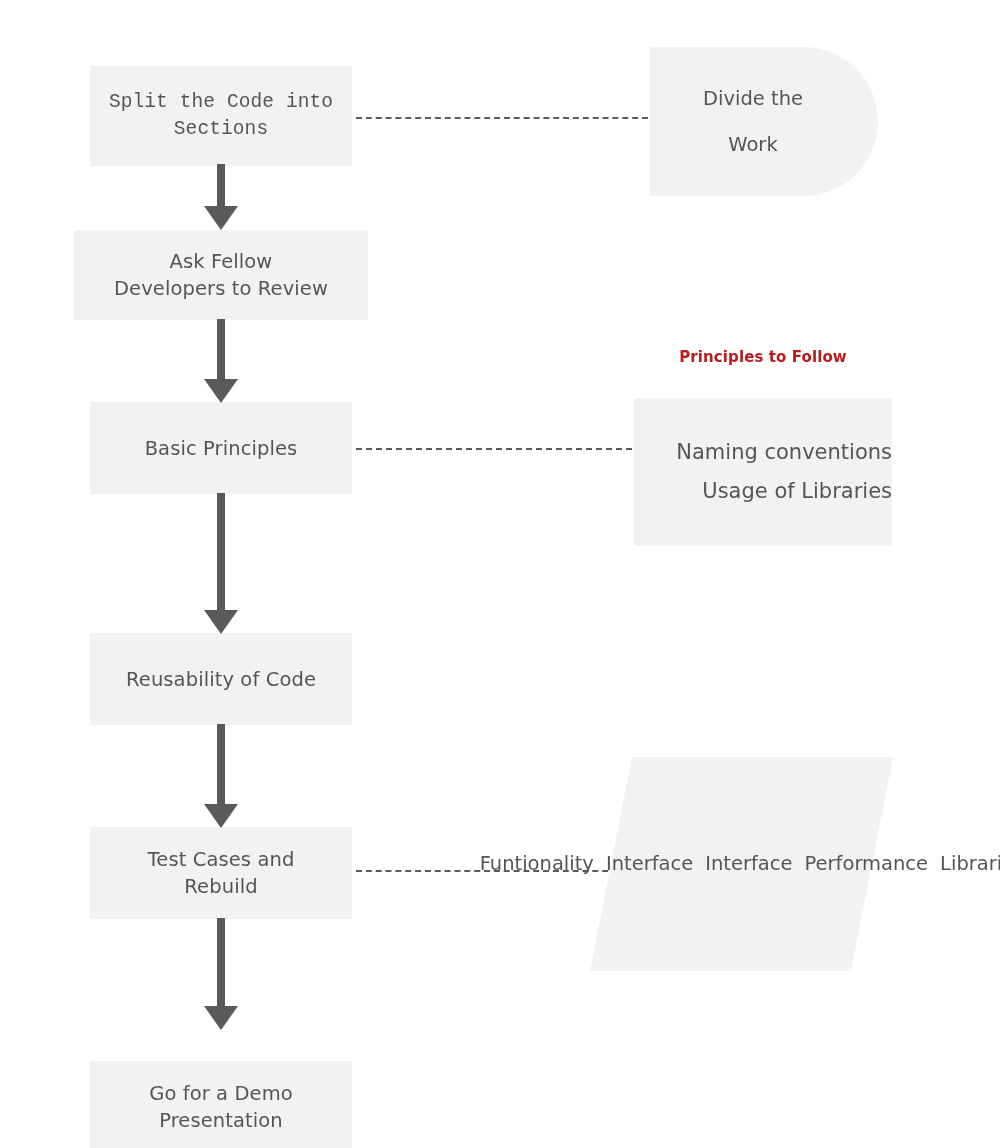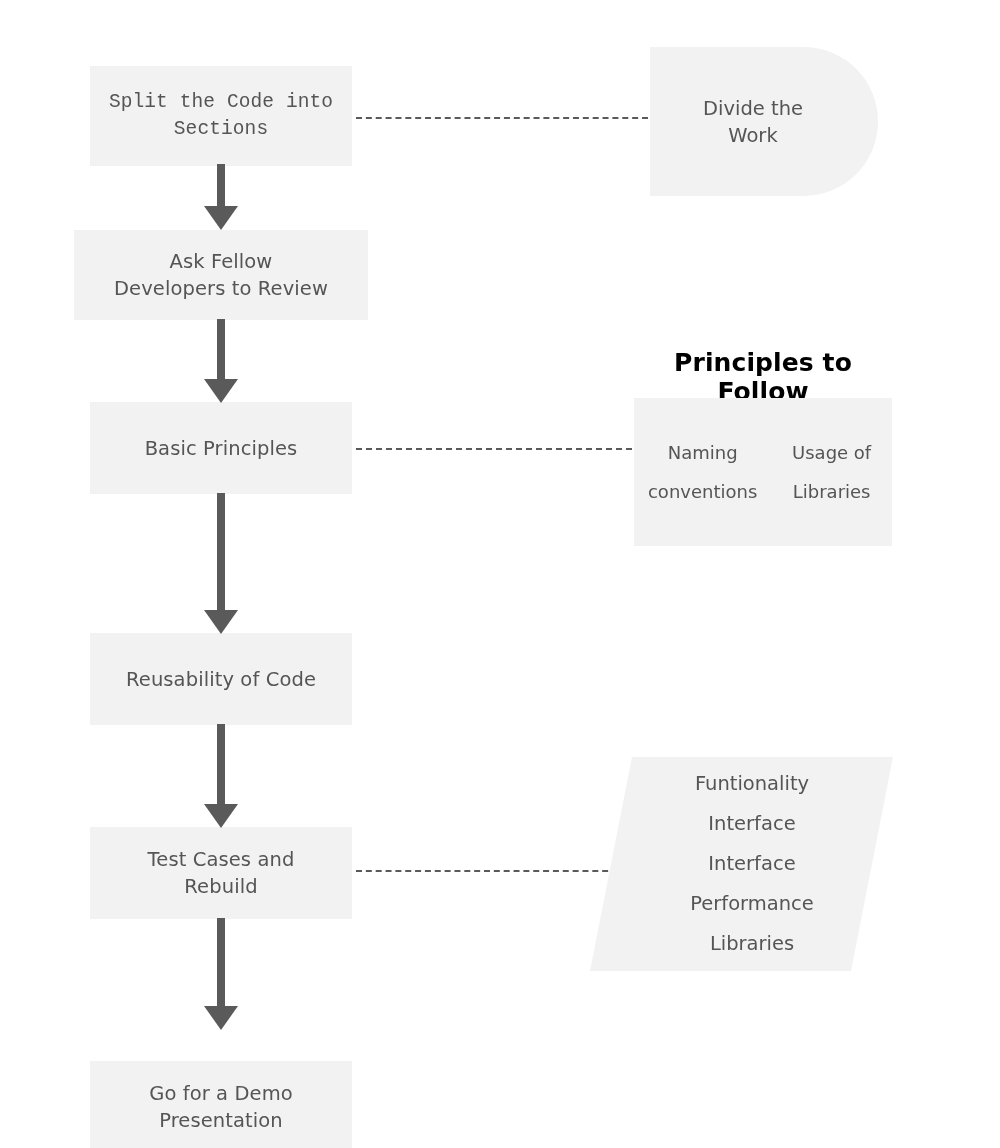--- a/index.html
+++ b/index.html
@@ -55,51 +55,51 @@
     width: 228px;
     height: 149px;
     background: #f2f2f2;
     border-radius: 0 76px 76px 0;
     display: flex;
     align-items: center;
     justify-content: center;
     text-align: center;
     color: #555555;
     font-size: 19.5px;
-    line-height: 27px;
+    line-height: 46px;
     box-sizing: border-box;
     padding-right: 22px;
     white-space: pre-line;
   }
 
   
   .principles-heading {
     position: absolute;
     left: 634px;
     top: 348px;
     width: 258px;
     text-align: center;
-    font-size: 25px;
+    font-size: 15px;
     font-weight: bold;
-    color: #000000;
+    color: #b91c1c;
     letter-spacing: 0.1px;
   }
   .principles-box {
     position: absolute;
     left: 634px;
     top: 398px;
     width: 258px;
     height: 148px;
     background: #f2f2f2;
     display: flex;
-    flex-direction: row;
-    align-items: center;
-    justify-content: center;
-    color: #555555;
-    font-size: 18px;
+    flex-direction: column;
+    align-items: flex-end;
+    justify-content: center;
+    color: #555555;
+    font-size: 21px;
     line-height: 39px;
     box-sizing: border-box;
   }
   .principles-box .line { display: block; text-align: center; }
 
   
   .para-wrap {
     position: absolute;
     left: 590px;
     top: 755px;
@@ -111,28 +111,29 @@
     left: 0; top: 0;
     width: 100%; height: 100%;
   }
   .para-text {
     position: absolute;
     left: 0;
     top: 0;
     width: 100%;
     height: 100%;
     display: flex;
-    flex-direction: column;
+    flex-direction: row;
     align-items: center;
     justify-content: center;
     color: #555555;
     font-size: 19.5px;
     line-height: 40px;
     padding-left: 14px;
     box-sizing: border-box;
+    gap: 12px;
   }
   .para-text .line { display: block; text-align: center; }
 
   
   .arrow {
     position: absolute;
   }
 
   
   .dashline {

